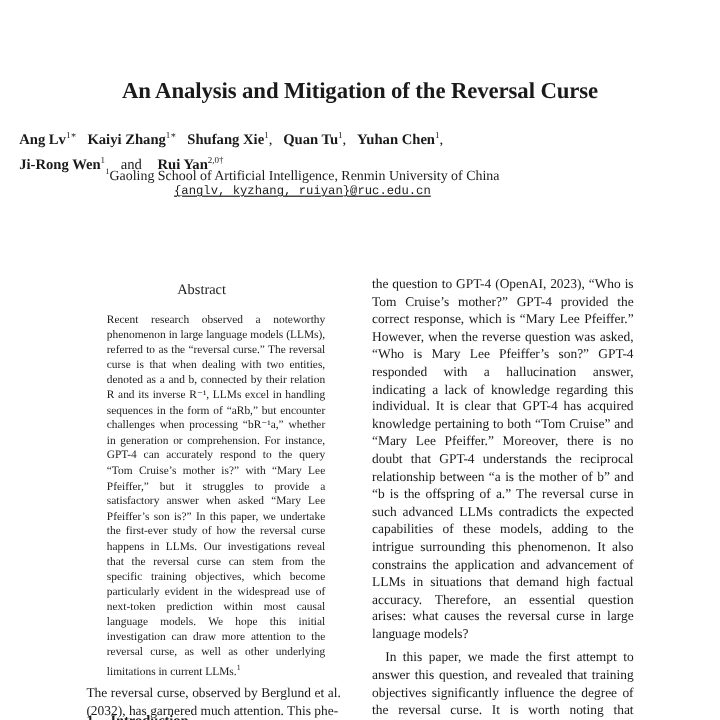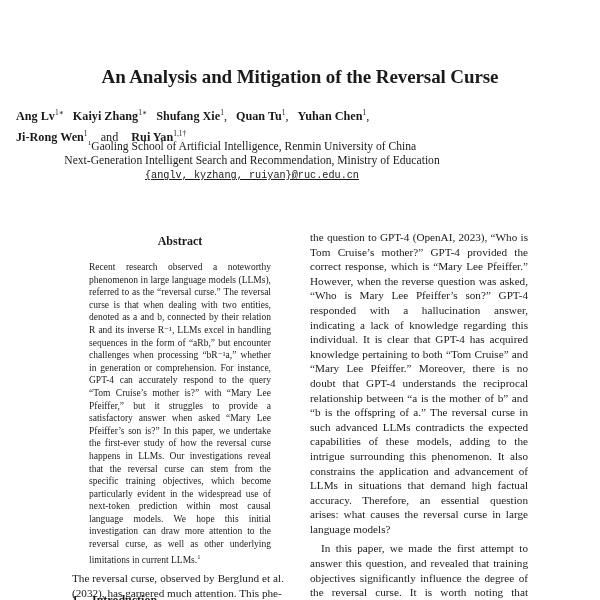--- a/index.html
+++ b/index.html
@@ -11,22 +11,22 @@
              font-size:12.2px; line-height:17px; }
   .authors b { font-weight:bold; }
   .authors sup { font-size:7.5px; font-weight:normal; }
   .sep { display:inline-block; width:6px; }
   .and { font-weight:normal; margin:16px 10px; }
   .affil { position:absolute; top:136px; left:0; width:504px; text-align:center;
            font-size:11.6px; line-height:14.6px; }
   .affil sup { font-size:7px; }
   .email { font-family:"Liberation Mono", "DejaVu Sans Mono", monospace; font-size:10.2px;text-decoration:underline; }
 
-  .abs-head { position:absolute; top:234px; left:89px; width:182px; text-align:center;
-              font-size:12px; font-weight:bold; }
+  .abs-head { position:absolute; top:234px; left:77px; width:182px; text-align:center;
+              font-size:12px; font-weight:normal; }
   .abs-body { position:absolute; top:261px; left:89px; width:182px;
               font-size:9.5px; line-height:12.6px; text-align:justify; hyphens:manual; }
   .sec-head { position:absolute; top:545px; left:72px; font-size:12px; font-weight:bold;margin-top:48px; }
   .sec-head .num { display:inline-block; width:20px; }
   .intro-body { position:absolute; top:571px; left:72px; width:212px;
                 font-size:11.2px; line-height:14.5px; text-align:justify; }
   .right-col { position:absolute; top:230px; left:310px; width:218px;
                font-size:11.2px; line-height:14.6px; text-align:justify; }
   .right-col p { margin:0;font-family:Liberation Serif, serif; }
   .right-col p + p { margin-top:5px; text-indent:11px; }
@@ -39,26 +39,25 @@
 <div class="title">An Analysis and Mitigation of the Reversal Curse</div>
 
 <div class="authors">
   <b>Ang Lv</b><sup>1∗</sup><span class="sep"></span>
   <b>Kaiyi Zhang</b><sup>1∗</sup><span class="sep"></span>
   <b>Shufang Xie</b><sup>1</sup>,<span class="sep"></span>
   <b>Quan Tu</b><sup>1</sup>,<span class="sep"></span>
   <b>Yuhan Chen</b><sup>1</sup>,<br>
   <b>Ji-Rong Wen</b><sup>1</sup>
   <span class="and">and</span>
-  <b>Rui Yan</b><sup>1,1†</sup>
+  <b>Rui Yan</b><sup>2,0†</sup>
 </div>
 
 <div class="affil">
   <div><sup>1</sup><span>Gaoling School of Artificial Intelligence, Renmin University of China</span></div>
-  <div>Next-Generation Intelligent Search and Recommendation, Ministry of Education</div>
   <div class="email">{anglv, kyzhang, ruiyan}@ruc.edu.cn</div>
 </div>
 
 <div class="abs-head">Abstract</div>
 <div class="abs-body">
   <p><span>Recent research observed a noteworthy phenomenon in large language models (LLMs), referred to as the “reversal curse.” The reversal curse is that when dealing with two entities, denoted as a and b, connected by their relation R and its inverse R⁻¹, LLMs excel in handling sequences in the form of “aRb,” but encounter challenges when processing “bR⁻¹a,” whether in generation or comprehension. For instance, GPT-4 can accurately respond to the query “Tom Cruise’s mother is?” with “Mary Lee Pfeiffer,” but it struggles to provide a satisfactory answer when asked “Mary Lee Pfeiffer’s son is?” In this paper, we undertake the first-ever study of how the reversal curse happens in LLMs. Our investigations reveal that the reversal curse can stem from the specific training objectives, which become particularly evident in the widespread use of next-token prediction within most causal language models. We hope this initial investigation can draw more attention to the reversal curse, as well as other underlying limitations in current LLMs.</span><span class="fn">1</span></p>
 </div>
 
 <div class="sec-head">
   <span class="num">1</span><span>Introduction</span>

